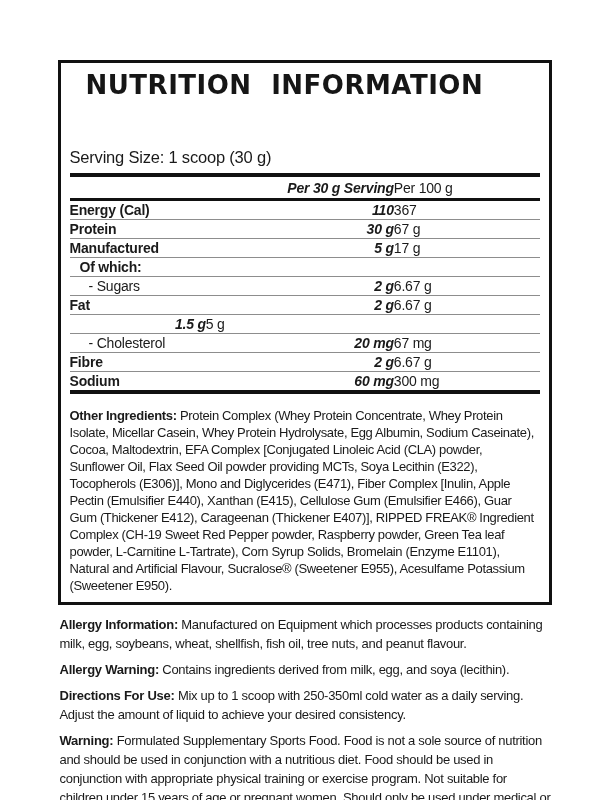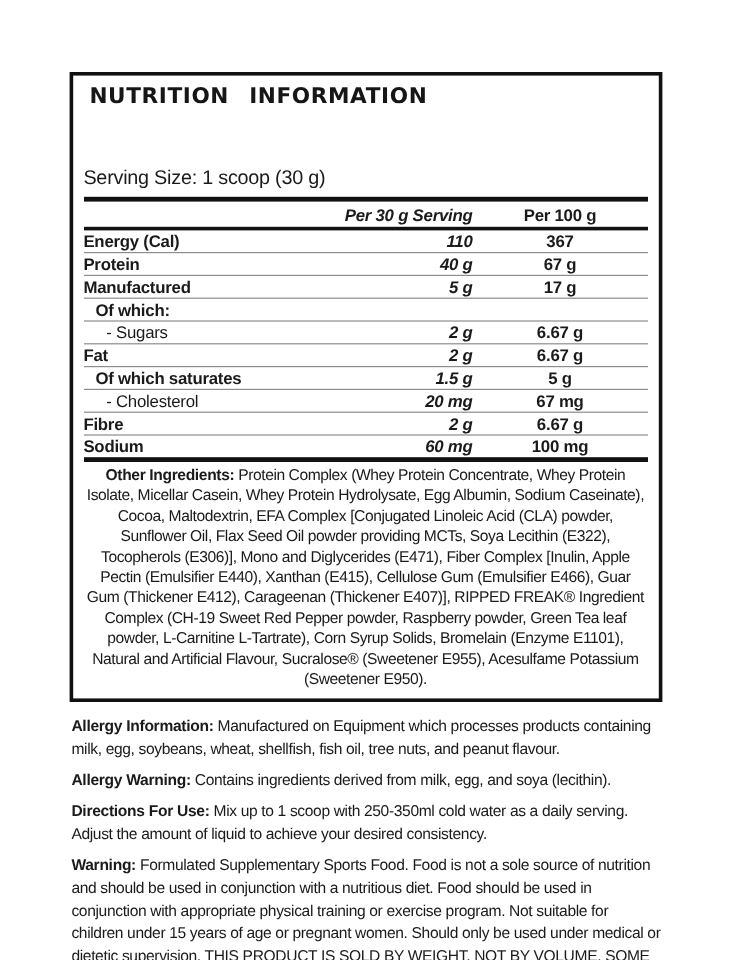--- a/index.html
+++ b/index.html
@@ -13,26 +13,26 @@
   .label-box {
     width:494px;
     margin:0 auto;
     border:3px solid #111;
     background:#fff;
     padding:5px 9px 8px 9px;
   }
   .title {
     font-family:"DejaVu Sans", sans-serif;
     font-weight:bold;
-    font-size:18px;
+    font-size:26px;
     letter-spacing:0.5px;
     word-spacing:10px;
     white-space:nowrap;
     color:#161616;
-    margin:2px 0 3px 5px;
+    margin:2px 0 3px 16px;
   }
   .serving-line {
     font-size:16.5px;
     line-height:19px;
     letter-spacing:-0.2px;
     margin-top:48px;
   }
   .bar { background:#111; border:none; }
   .bar-4 { height:4px; }
   .bar-3 { height:3px; }
@@ -49,29 +49,29 @@
     align-items:center;
     min-height:18px;
     padding:1px 0;
     font-size:14px;
     letter-spacing:-0.2px;
     border-bottom:1px solid #8d8d8d;
   }
   .t-body .t-row:last-child { border-bottom:none; }
   .c-name { width:40%; font-weight:bold; }
   .c-serv { width:29%; text-align:right; font-weight:bold;font-style:italic; }
-  .c-100  { width:31%; text-align:center; font-weight:bold; }
+  .c-100  { width:31%; text-align:left; font-weight:normal; }
   .row-sub .c-name { font-weight:bold; padding-left:10px; }
   .row-subdash .c-name { font-weight:normal; padding-left:19px; }
   .ingredients {
-    margin-top:2px;
+    margin-top:13px;
     font-size:13px;
     line-height:17px;
     letter-spacing:-0.35px;
-    text-align:center;
+    text-align:left;
   }
   .ingredients b { letter-spacing:-0.3px; }
   .notes {
     width:496px;
     margin:10px auto 0 auto;
     padding-left:3px;
   }
   .note {
     font-size:13px;
     line-height:19px;
@@ -98,21 +98,21 @@
   <div class="bar bar-3"></div>
 
   <div class="t-body">
     <div class="t-row">
       <div class="c-name">Energy (Cal)</div>
       <div class="c-serv">110</div>
       <div class="c-100">367</div>
     </div>
     <div class="t-row">
       <div class="c-name">Protein</div>
-      <div class="c-serv">40 g</div>
+      <div class="c-serv">30 g</div>
       <div class="c-100">67 g</div>
     </div>
     <div class="t-row">
       <div class="c-name">Manufactured</div>
       <div class="c-serv">5 g</div>
       <div class="c-100">17 g</div>
     </div>
     <div class="t-row row-sub">
       <div class="c-name">Of which:</div>
       <div class="c-serv"></div>
@@ -122,38 +122,37 @@
       <div class="c-name">- Sugars</div>
       <div class="c-serv">2 g</div>
       <div class="c-100">6.67 g</div>
     </div>
     <div class="t-row">
       <div class="c-name">Fat</div>
       <div class="c-serv">2 g</div>
       <div class="c-100">6.67 g</div>
     </div>
     <div class="t-row row-sub">
-      <div class="c-name">Of which saturates</div>
       <div class="c-serv">1.5 g</div>
       <div class="c-100">5 g</div>
     </div>
     <div class="t-row row-subdash">
       <div class="c-name">- Cholesterol</div>
       <div class="c-serv">20 mg</div>
       <div class="c-100">67 mg</div>
     </div>
     <div class="t-row">
       <div class="c-name">Fibre</div>
       <div class="c-serv">2 g</div>
       <div class="c-100">6.67 g</div>
     </div>
     <div class="t-row">
       <div class="c-name">Sodium</div>
       <div class="c-serv">60 mg</div>
-      <div class="c-100">100 mg</div>
+      <div class="c-100">300 mg</div>
     </div>
   </div>
 
   <div class="bar bar-4"></div>
 
   <p class="ingredients"><b>Other Ingredients:</b> <span>Protein Complex (Whey Protein Concentrate, Whey Protein Isolate, Micellar Casein, Whey Protein Hydrolysate, Egg Albumin, Sodium Caseinate), Cocoa, Maltodextrin, EFA Complex [Conjugated Linoleic Acid (CLA) powder, Sunflower Oil, Flax Seed Oil powder providing MCTs, Soya Lecithin (E322), Tocopherols (E306)], Mono and Diglycerides (E471), Fiber Complex [Inulin, Apple Pectin (Emulsifier E440), Xanthan (E415), Cellulose Gum (Emulsifier E466), Guar Gum (Thickener E412), Carageenan (Thickener E407)], RIPPED FREAK® Ingredient Complex (CH-19 Sweet Red Pepper powder, Raspberry powder, Green Tea leaf powder, L-Carnitine L-Tartrate), Corn Syrup Solids, Bromelain (Enzyme E1101), Natural and Artificial Flavour, Sucralose® (Sweetener E955), Acesulfame Potassium (Sweetener E950).</span></p>
 </div>
 
 <div class="notes">
   <p class="note"><b>Allergy Information:</b> <span>Manufactured on Equipment which processes products containing milk, egg, soybeans, wheat, shellfish, fish oil, tree nuts, and peanut flavour.</span></p>

